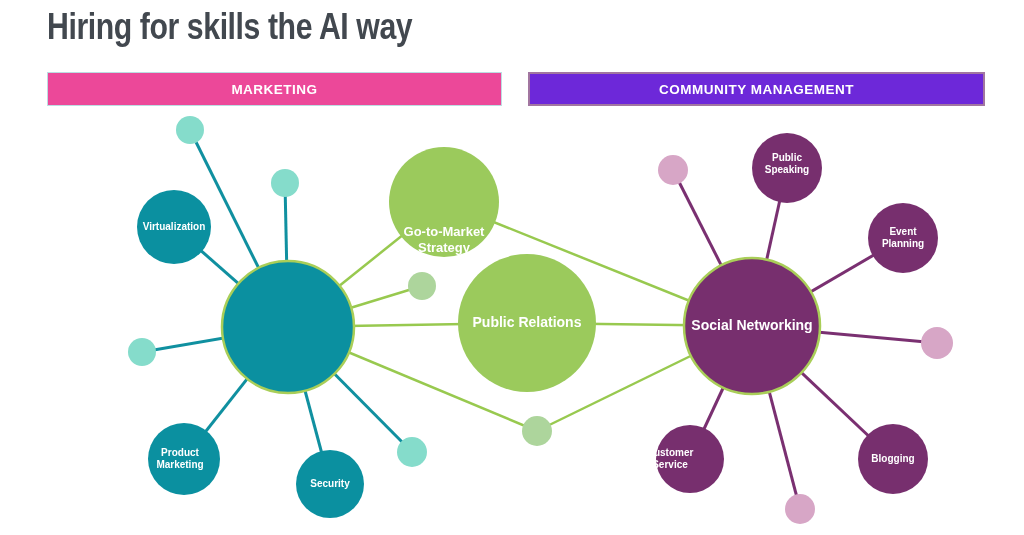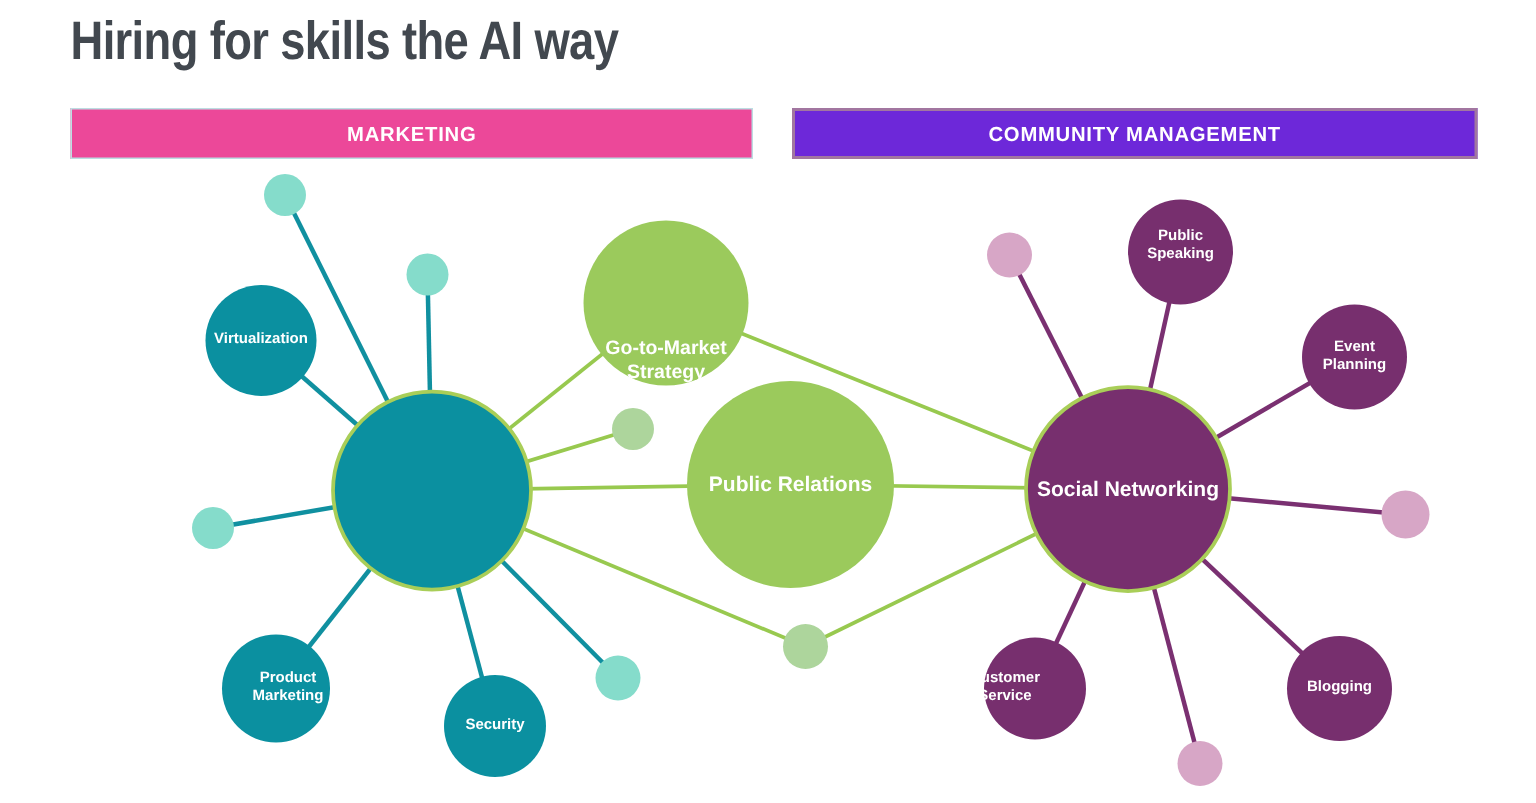--- a/index.html
+++ b/index.html
@@ -79,21 +79,21 @@
         <circle cx="422" cy="286" r="14" fill="#ADD59C"></circle>
         <circle cx="537" cy="431" r="15" fill="#ADD59C"></circle>
         <circle cx="673" cy="170" r="15" fill="#D7A6C6"></circle>
         <circle cx="937" cy="343" r="16" fill="#D7A6C6"></circle>
         <circle cx="800" cy="509" r="15" fill="#D7A6C6"></circle>
       </g>
   </svg>
 
   <div id="labels">
       <div class="node-label" style="left: 174px; top: 227px; width: 88px; font-size: 10px;">Virtualization</div>
-      <div class="node-label" style="left: 192px; top: 459px; width: 64px; font-size: 10px;">Product Marketing</div>
+      <div class="node-label" style="left: 180px; top: 459px; width: 64px; font-size: 10px;">Product Marketing</div>
       <div class="node-label" style="left: 330px; top: 484px; width: 64px; font-size: 10px;">Security</div>
       <div class="node-label" style="left: 444px; top: 202px; width: 100px; font-size: 13px; margin-top: 38px;">Go-to-Market Strategy</div>
       <div class="node-label" style="left: 752px; top: 326px; width: 152px; font-size: 14px;">Social Networking</div>
       <div class="node-label" style="left: 527px; top: 323px; width: 142px; font-size: 14px;">Public Relations</div>
       <div class="node-label" style="left: 787px; top: 164px; width: 60px; font-size: 10px;">Public Speaking</div>
       <div class="node-label" style="left: 903px; top: 238px; width: 60px; font-size: 10px; text-align: center;">Event Planning</div>
       <div class="node-label" style="left: 670px; top: 459px; width: 64px; font-size: 10px;">Customer Service</div>
       <div class="node-label" style="left: 893px; top: 459px; width: 64px; font-size: 10px;">Blogging</div>
     </div>
 </div>

